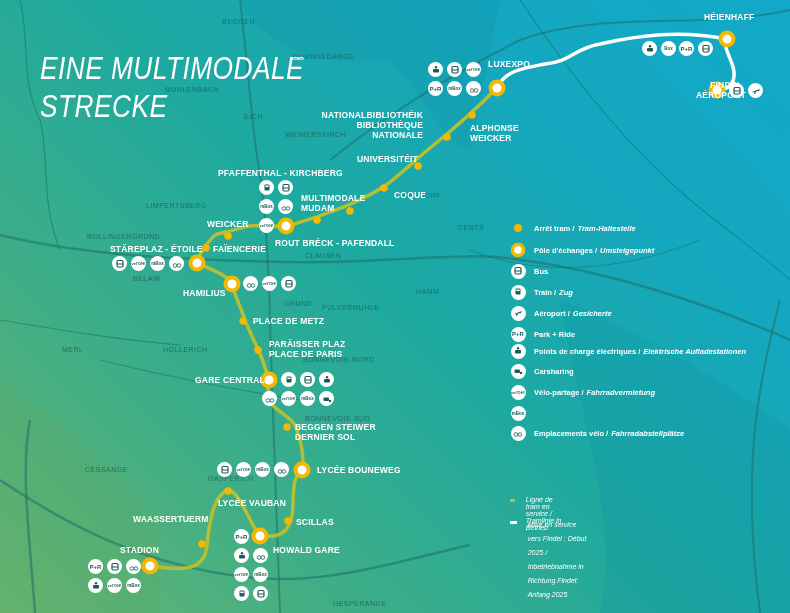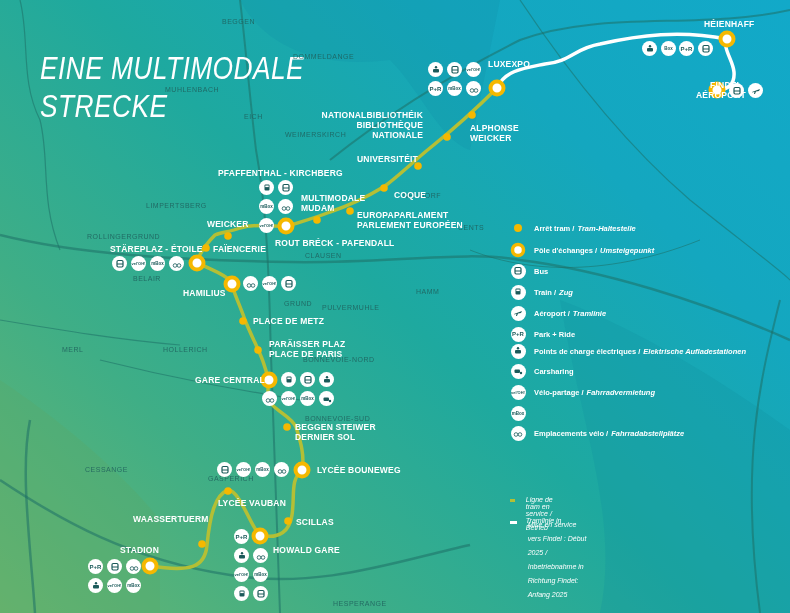--- a/index.html
+++ b/index.html
@@ -102,40 +102,36 @@
   <div class="district" style="left:458px;top:224px">CENTS</div>
   <div class="district" style="left:62px;top:346px">MERL</div>
   <div class="district" style="left:163px;top:346px">HOLLERICH</div>
   <div class="district" style="left:303px;top:356px">BONNEVOIE-NORD</div>
   <div class="district" style="left:305px;top:415px">BONNEVOIE-SUD</div>
   <div class="district" style="left:85px;top:466px">CESSANGE</div>
   <div class="district" style="left:208px;top:475px">GASPERICH</div>
   <div class="district" style="left:333px;top:600px">HESPERANGE</div>
 
   <div class="stn" style="left:488px;top:59px">LUXEXPO</div>
-  <div class="stn" style="left:704px;top:19px">HÉIENHAFF</div>
+  <div class="stn" style="left:704px;top:12px">HÉIENHAFF</div>
   <div class="stn r" style="left:696px;top:80px;width:46px">
     <div>FINDEL</div>
     <div>AÉROPORT</div>
   </div>
   <div class="stn" style="left:470px;top:123px">
     <div>ALPHONSE</div>
     <div>WEICKER</div>
   </div>
   <div class="stn r" style="left:314px;top:110px;width:109px">
     <div>NATIONALBIBLIOTHÉIK</div>
     <div>BIBLIOTHÈQUE</div>
     <div>NATIONALE</div>
   </div>
   <div class="stn" style="left:357px;top:154px">UNIVERSITÉIT</div>
   <div class="stn" style="left:394px;top:190px">COQUE</div>
-  <div class="stn" style="left:357px;top:210px">
-    <div>EUROPAPARLAMENT</div>
-    <div>PARLEMENT EUROPÉEN</div>
-  </div>
   <div class="stn" style="left:301px;top:193px">
     <div>MULTIMODALE</div>
     <div>MUDAM</div>
   </div>
   <div class="stn" style="left:218px;top:168px">PFAFFENTHAL - KIRCHBERG</div>
   <div class="stn" style="left:275px;top:238px">ROUT BRÉCK - PAFENDALL</div>
   <div class="stn" style="left:207px;top:219px">WEICKER</div>
   <div class="stn" style="left:213px;top:244px">FAÏENCERIE</div>
   <div class="stn" style="left:110px;top:244px">STÄREPLAZ - ÉTOILE</div>
   <div class="stn" style="left:183px;top:288px">HAMILIUS</div>
@@ -433,21 +429,21 @@
       <span class="lg-txt"><span>Train /</span><i>Zug</i></span>
     </div>
     <div class="lg-row" style="top:87px">
       <span class="lg-sym">
           <span class="icon" style="position:static">
             <svg viewBox="0 0 10 10">
               <path d="M1,6 L9,3 L8,5 L5,5.5 L4,8 L3,8 L3.5,5.7 L1.5,6.5Z" fill="#1b5a5a"></path>
             </svg>
           </span>
         </span>
-      <span class="lg-txt"><span>Aéroport /</span><i>Tramlinie</i></span>
+      <span class="lg-txt"><span>Aéroport /</span><i>Gesicherte</i></span>
     </div>
     <div class="lg-row" style="top:108px">
       <span class="lg-sym">
           <span class="icon" style="position:static">
             <span>P+R</span>
           </span>
         </span>
       <span class="lg-txt"><span>Park + Ride</span></span>
     </div>
     <div class="lg-row" style="top:125px">

